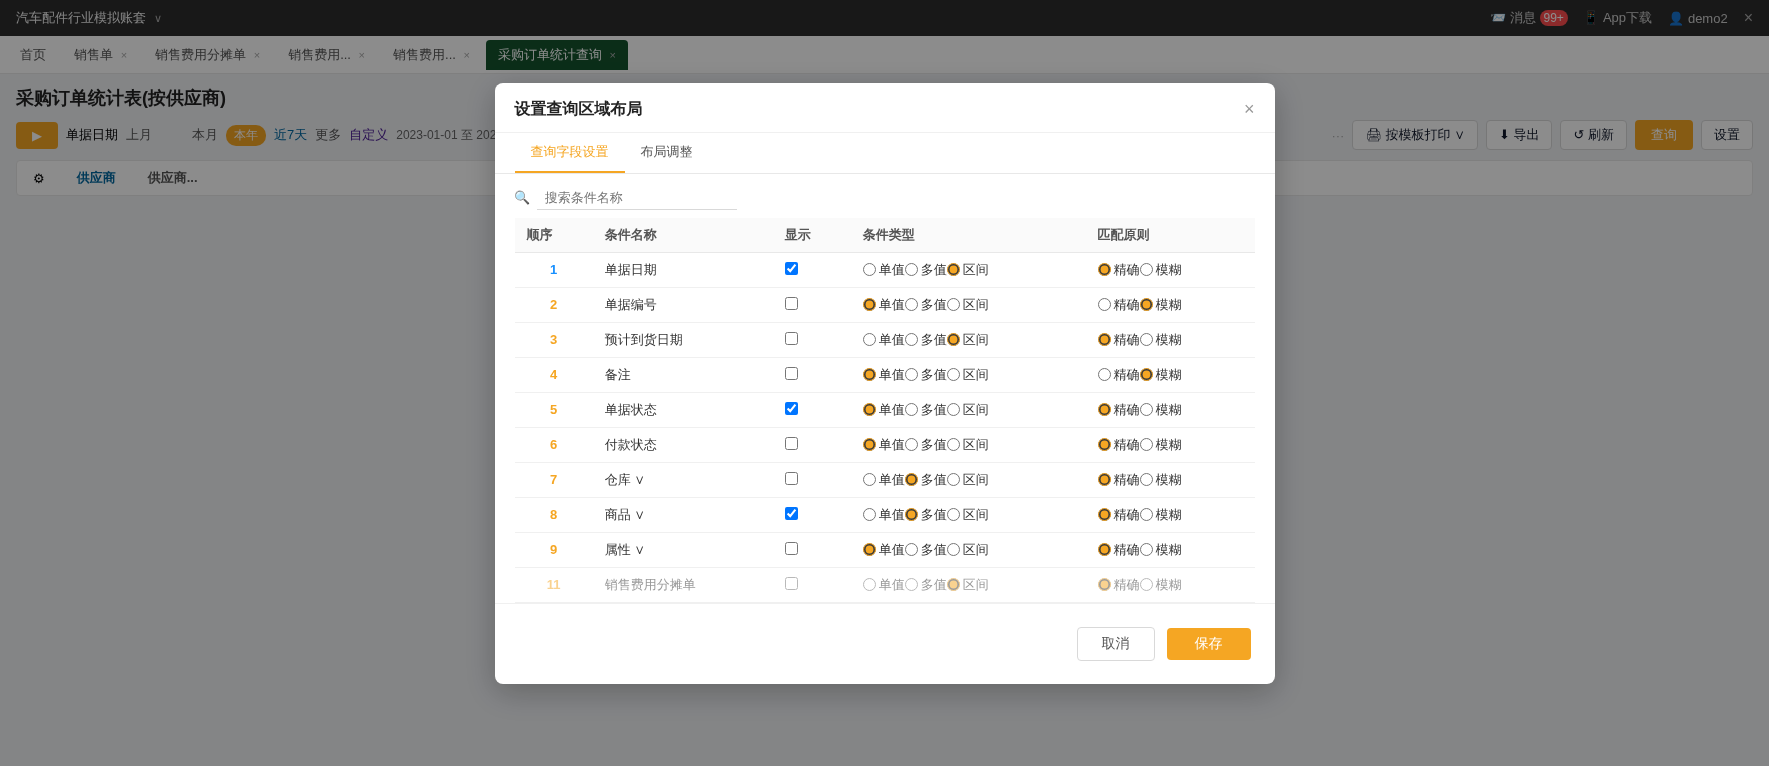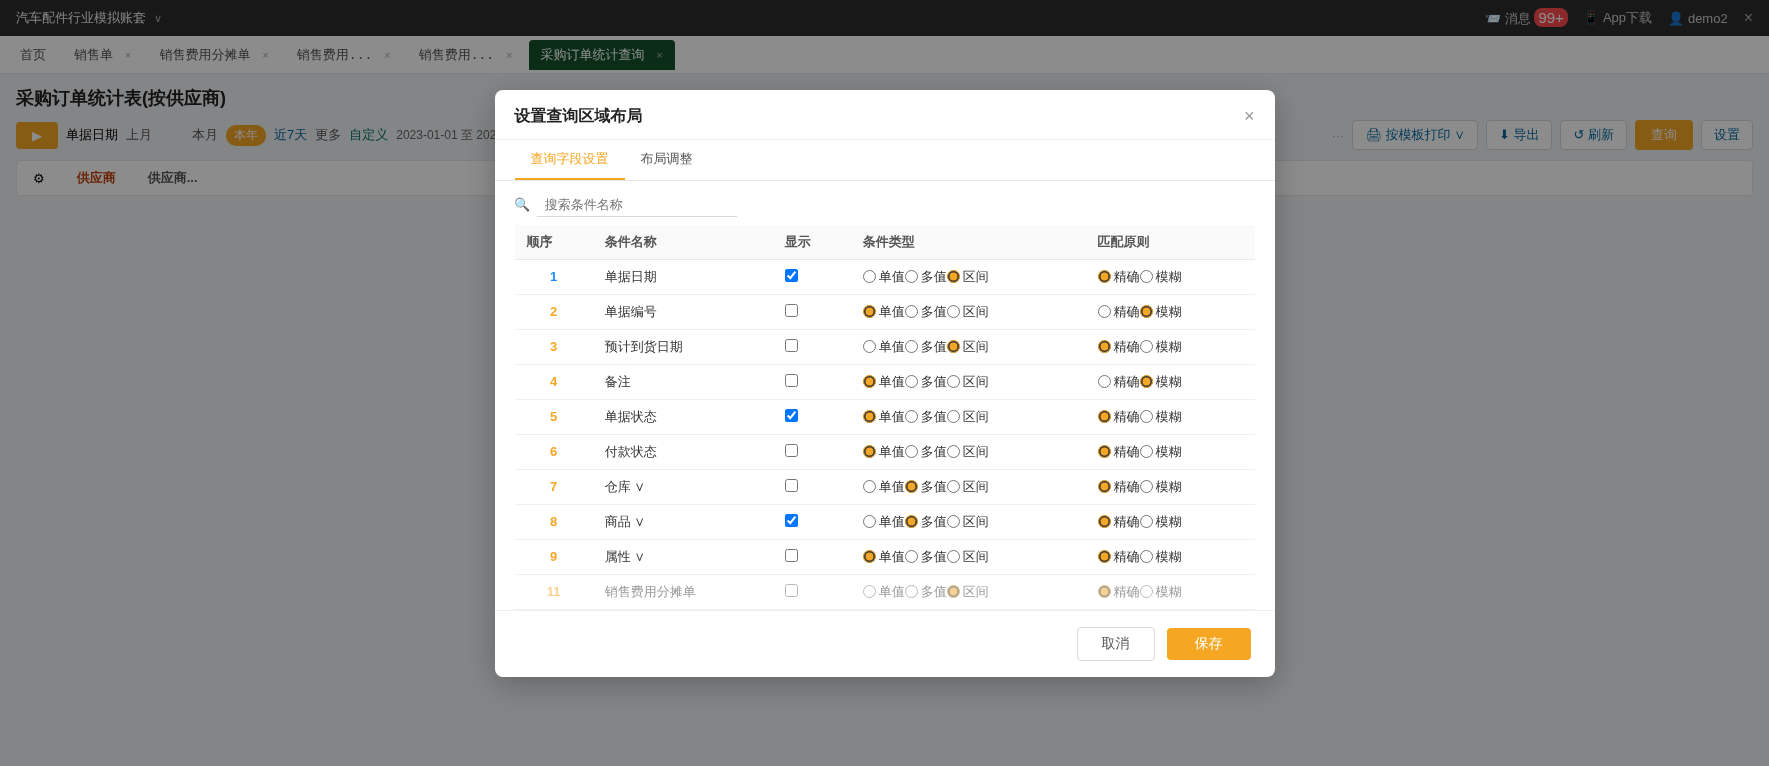--- a/index.html
+++ b/index.html
@@ -10,41 +10,40 @@
       background: #2d2d2d;
       height: 36px;
       display: flex;
       align-items: center;
       justify-content: space-between;
       padding: 0 16px;
       color: #ccc;
     }
     .top-bar-left { font-size: 13px; color: #eee; display: flex; align-items: center; gap: 8px; }
     .top-bar-right { display: flex; align-items: center; gap: 16px; font-size: 13px; }
-    .top-bar-right .badge { background: #ff4d4f; color: #fff; border-radius: 8px; font-size: 15px; padding: 1px 4px; }
+    .top-bar-right .badge { background: #ff4d4f; color: #fff; border-radius: 8px; font-size: 12px; padding: 1px 4px; }
     .top-bar-right .close-x { color: #aaa; cursor: pointer; font-size: 16px; }
 
     
     .tab-bar {
       background: #fff;
       height: 38px;
       display: flex;
       align-items: center;
       padding: 0 8px;
       border-bottom: 1px solid #e8e8e8;
       gap: 4px;
     }
     .tab-item {
       padding: 6px 12px;
       border-radius: 4px 4px 0 0;
       cursor: pointer;
       font-size: 13px;
       color: #555;
       white-space: nowrap;
-      font-family: Liberation Mono, monospace;
     }
     .tab-item.active {
       background: #14532d;
       color: #fff;
     }
     .tab-item .tab-close { margin-left: 4px; font-size: 11px; color: #aaa; }
 
     
     .main-content {
       padding: 12px 16px;
@@ -68,21 +67,21 @@
       background: #f5a623;
       color: #fff;
       border: none;
       border-radius: 4px;
       padding: 6px 16px;
       cursor: pointer;
       font-size: 13px;
     }
     .btn-white {
       background: #fff;
-      color: #0369a1;
+      color: #0f172a;
       border: 1px solid #d9d9d9;
       border-radius: 4px;
       padding: 5px 12px;
       cursor: pointer;
       font-size: 13px;
     }
     .date-tag {
       background: #f5a623;
       color: #fff;
       border-radius: 10px;
@@ -194,21 +193,21 @@
     
     .radio-group { display: flex; align-items: center; gap: 0; }
     .radio-option { display: flex; align-items: center; gap: 3px; cursor: pointer; }
     .radio-option input[type=radio] { accent-color: #f5a623; cursor: pointer; }
 
     
     .dialog-footer {
       display: flex;
       align-items: center;
       justify-content: flex-end;
-      padding: 16px 24px;
+      padding: 23px 24px;
       gap: 12px;
       border-top: 1px solid #f0f0f0;
     }
     .btn-cancel {
       background: #fff;
       color: #555;
       border: 1px solid #d9d9d9;
       border-radius: 4px;
       padding: 7px 24px;
       cursor: pointer;
@@ -264,33 +263,33 @@
   <div class="page-title">采购订单统计表(按供应商)</div>
 
   <div class="toolbar-row">
     <button class="btn-orange">▶</button>
     <span>单据日期</span>
     <span style="cursor:pointer;color:#555;">上月</span>
     <span style="cursor:pointer;color:#555;margin-left:32px;">本月</span>
     <span class="date-tag">本年</span>
     <span style="cursor:pointer;color:#0369a1;">近7天</span>
     <span style="cursor:pointer;color:#555;">更多</span>
-    <span style="cursor:pointer;color:#0f766e;font-family:Liberation Mono, monospace;">自定义</span>
+    <span style="cursor:pointer;color:#4c1d95;font-family:Liberation Mono, monospace;">自定义</span>
     <span class="date-range">2023-01-01 至 2023-12-31</span>
     <span style="cursor:pointer;color:#aaa;margin-left:auto;">···</span>
     <button class="btn-white">🖨 按模板打印 ∨</button>
     <button class="btn-white">⬇ 导出</button>
     <button class="btn-white">↺ 刷新</button>
     <button class="btn-orange">查询</button>
     <button class="btn-white">设置</button>
   </div>
 
   <div style="background:#fff;border:1px solid #e8e8e8;border-radius:4px;padding:8px 16px;display:flex;align-items:center;gap:32px;">
     <span style="cursor:pointer;">⚙</span>
-    <span style="font-weight:bold;color:#c2410c;">供应商</span>
+    <span style="font-weight:bold;color:#0369a1;">供应商</span>
     <span style="font-weight:bold;color:#555;">供应商...</span>
   </div>
 </div>
 
 <div class="overlay">
   <div class="dialog">
 
     <div class="dialog-header">
       <span class="dialog-title">设置查询区域布局</span>
       <span class="dialog-close">×</span>

